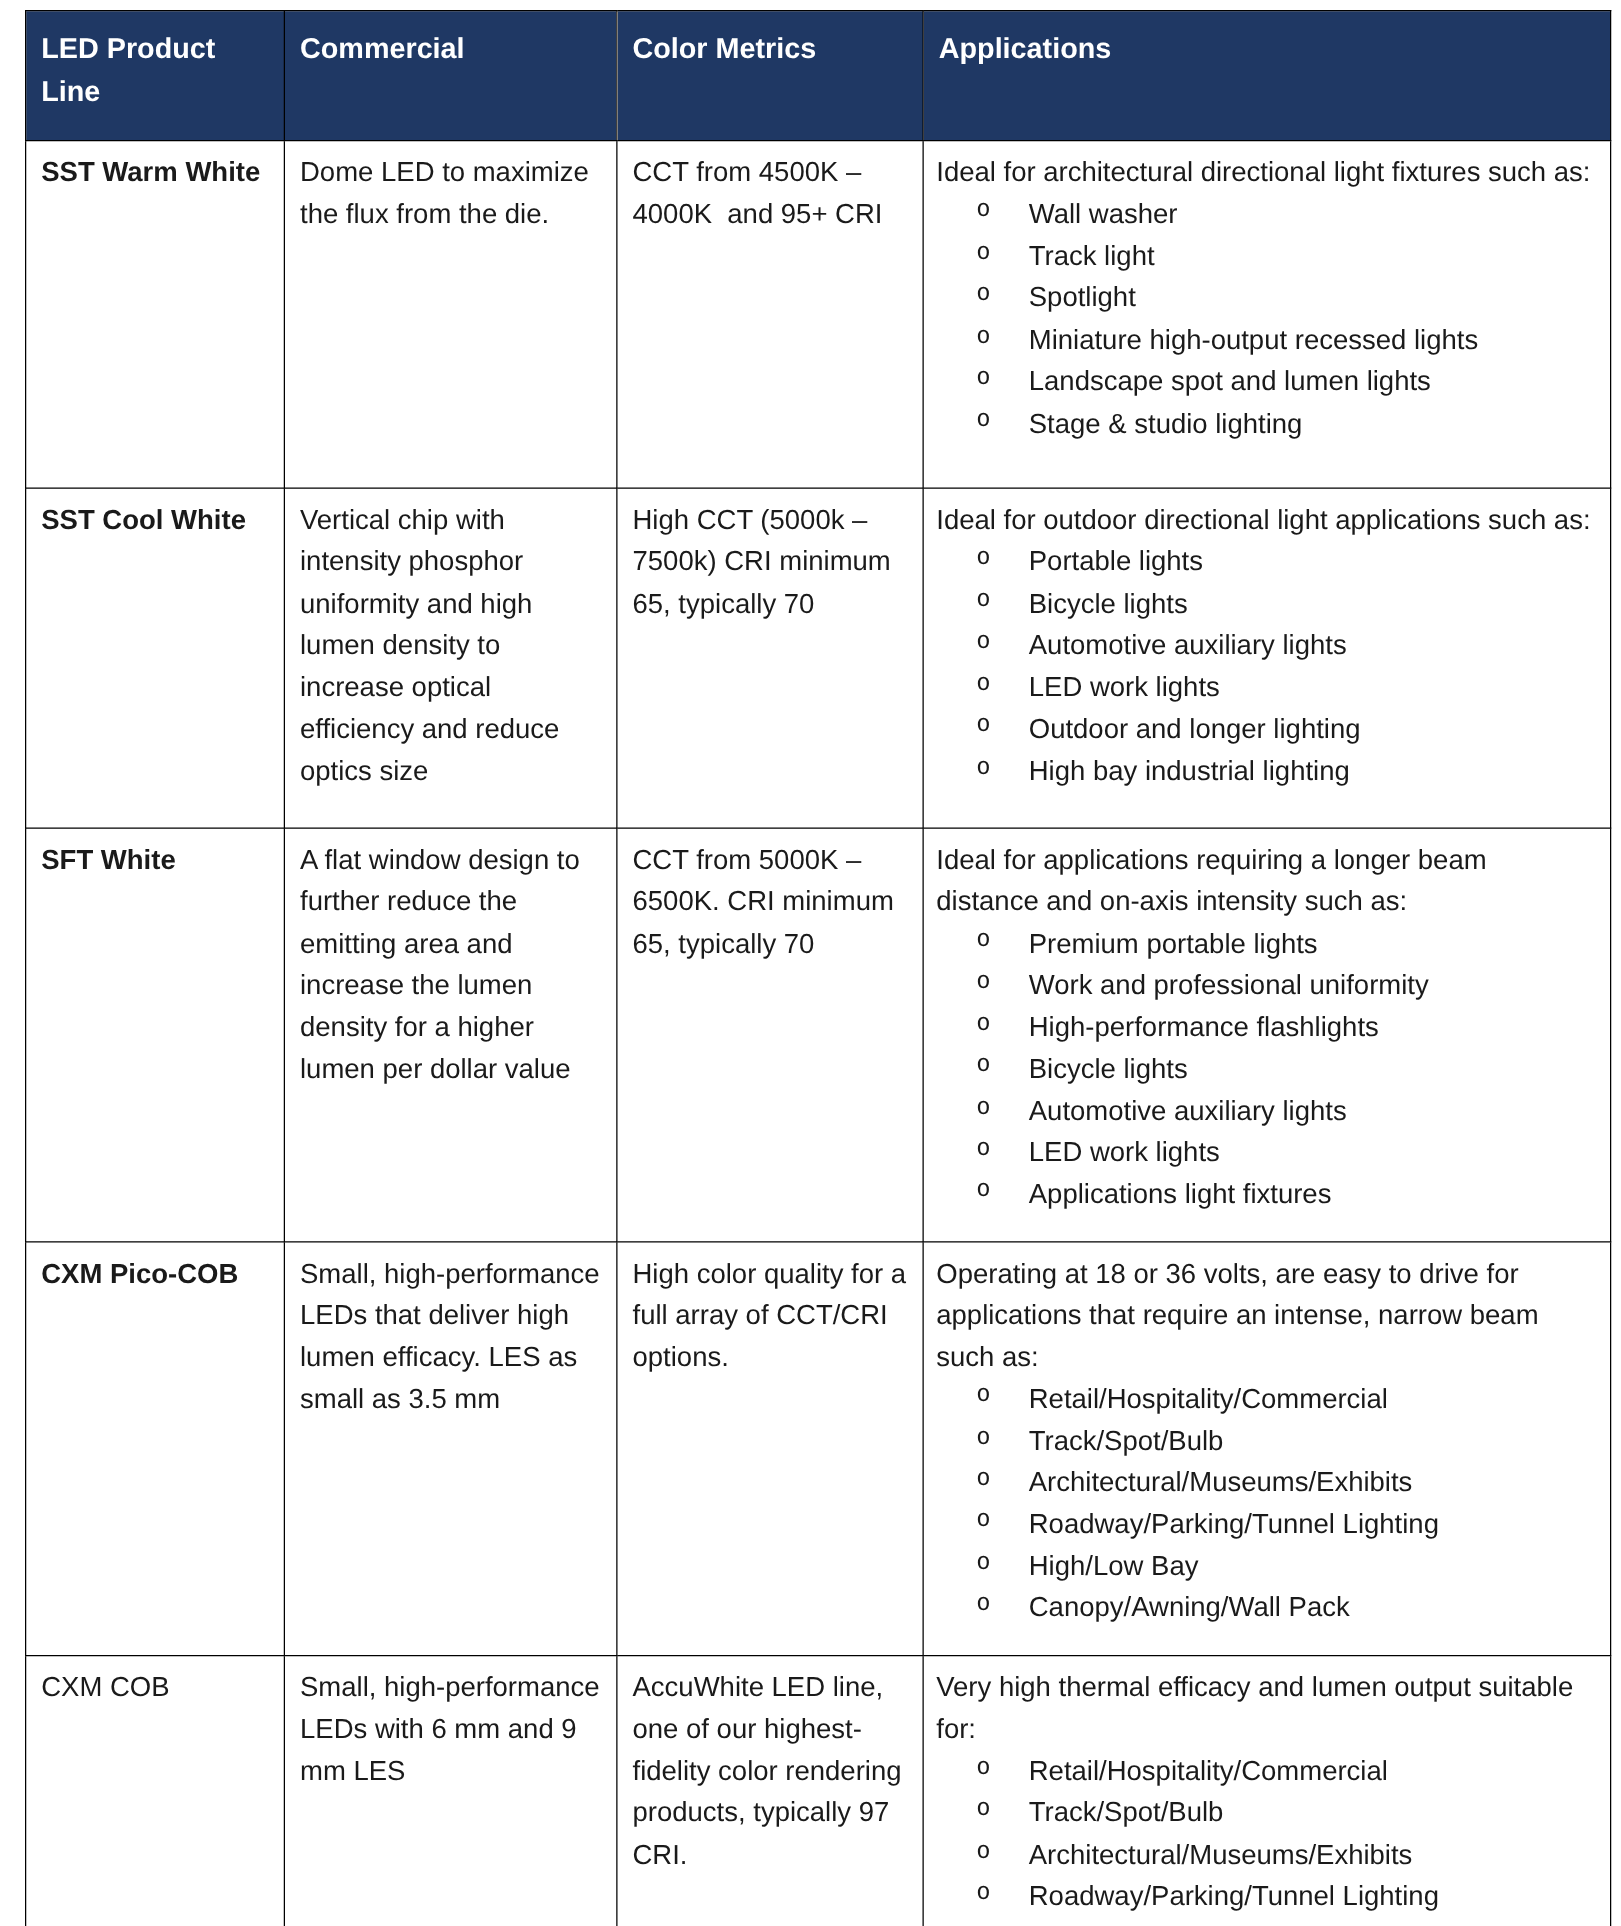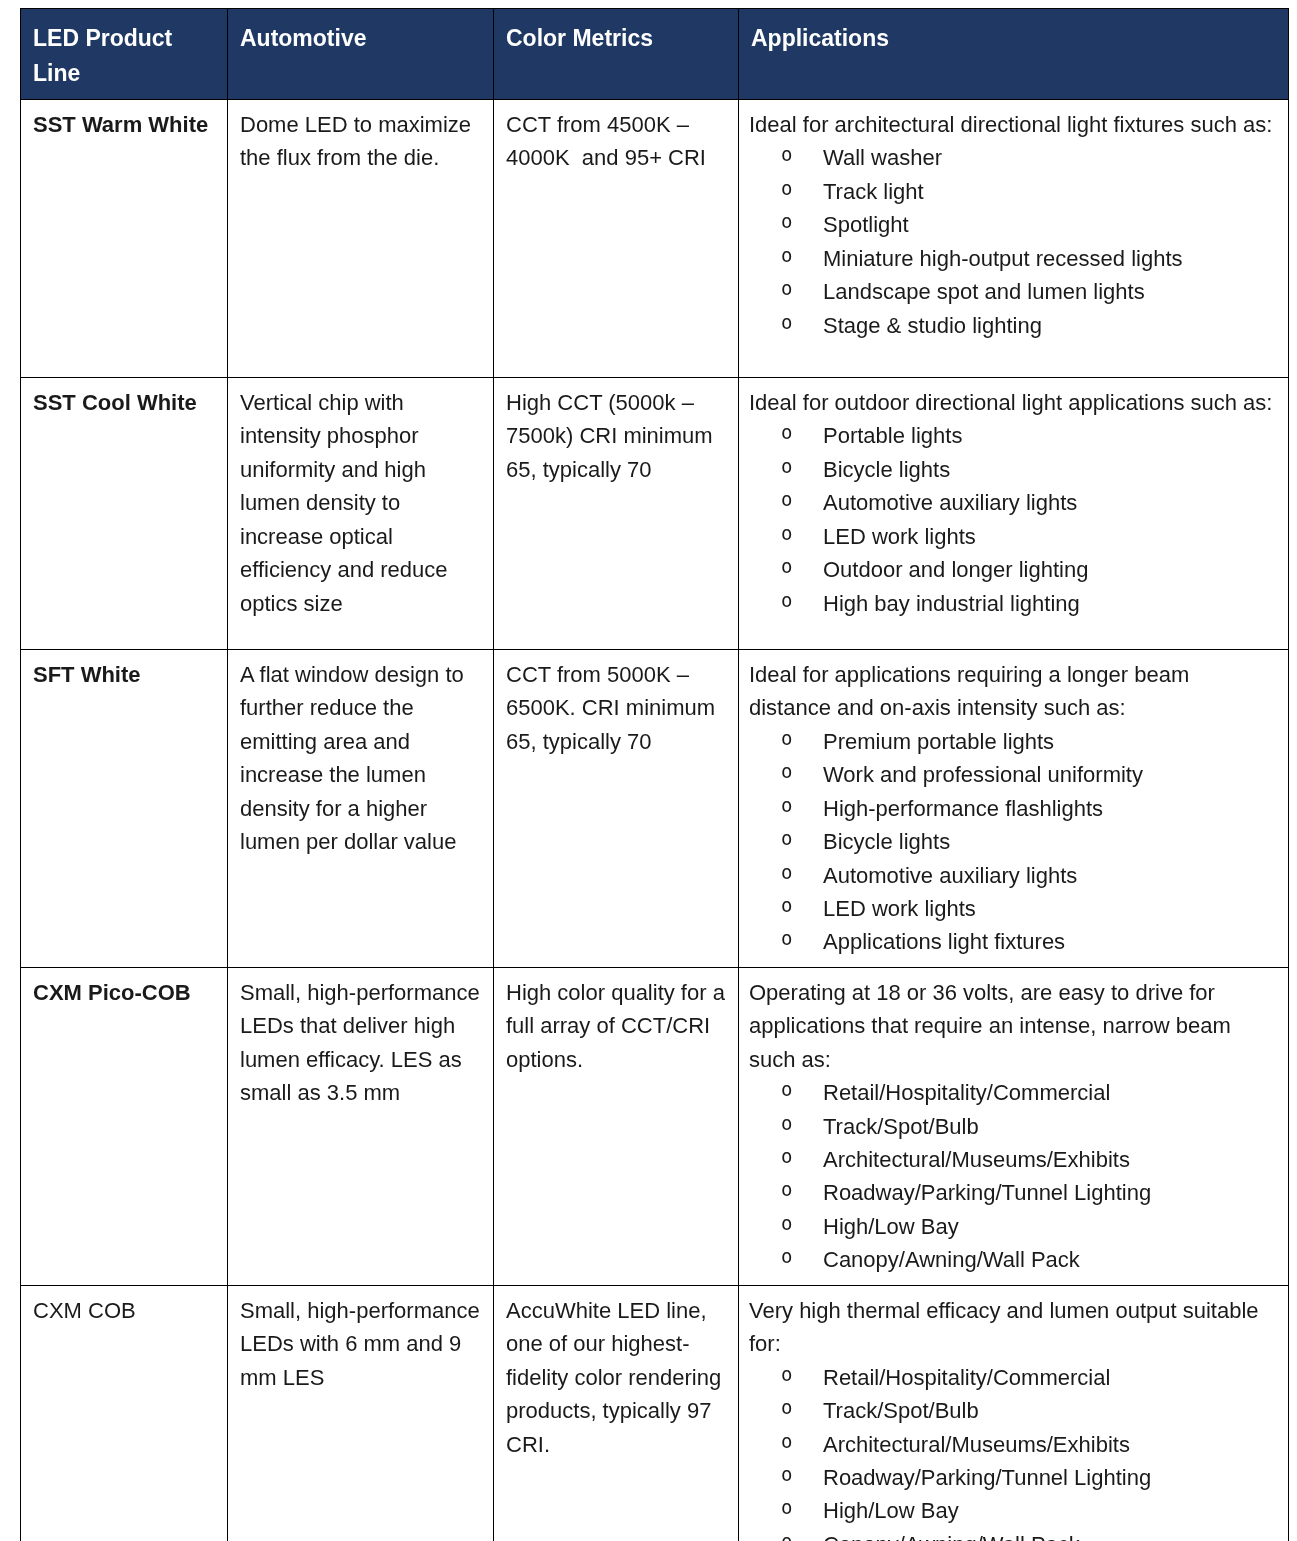--- a/index.html
+++ b/index.html
@@ -26,21 +26,21 @@
     width:1268px;
   }
   col.c1{width:207px;}
   col.c2{width:266px;}
   col.c3{width:245px;}
   col.c4{width:550px;}
   th,td{
     border:1px solid var(--border);
     vertical-align:top;
     text-align:left;
-    padding:8px 12px 8px 12px;
+    padding:8px 12px 21px 12px;
     font-size:22px;
     line-height:1.52;
     overflow:hidden;
   }
   thead th{
     background:var(--header-bg);
     color:var(--header-text);
     font-weight:700;
     font-size:23px;
     height:80px;
@@ -83,21 +83,21 @@
   <table class="led-table">
     <colgroup>
       <col class="c1">
         <col class="c2">
         <col class="c3">
         <col class="c4">
     </colgroup>
     <thead>
       <tr>
         <th>LED Product Line</th>
-        <th>Automotive</th>
+        <th>Commercial</th>
         <th>Color Metrics</th>
         <th>Applications</th>
       </tr>
     </thead>
     <tbody>
       <tr class="r1">
         <td class="product pre">SST Warm White</td>
         <td class="pre">Dome LED to maximize the flux from the die.</td>
         <td class="pre">CCT from 4500K – 4000K  and 95+ CRI</td>
         <td class="apps-cell">

